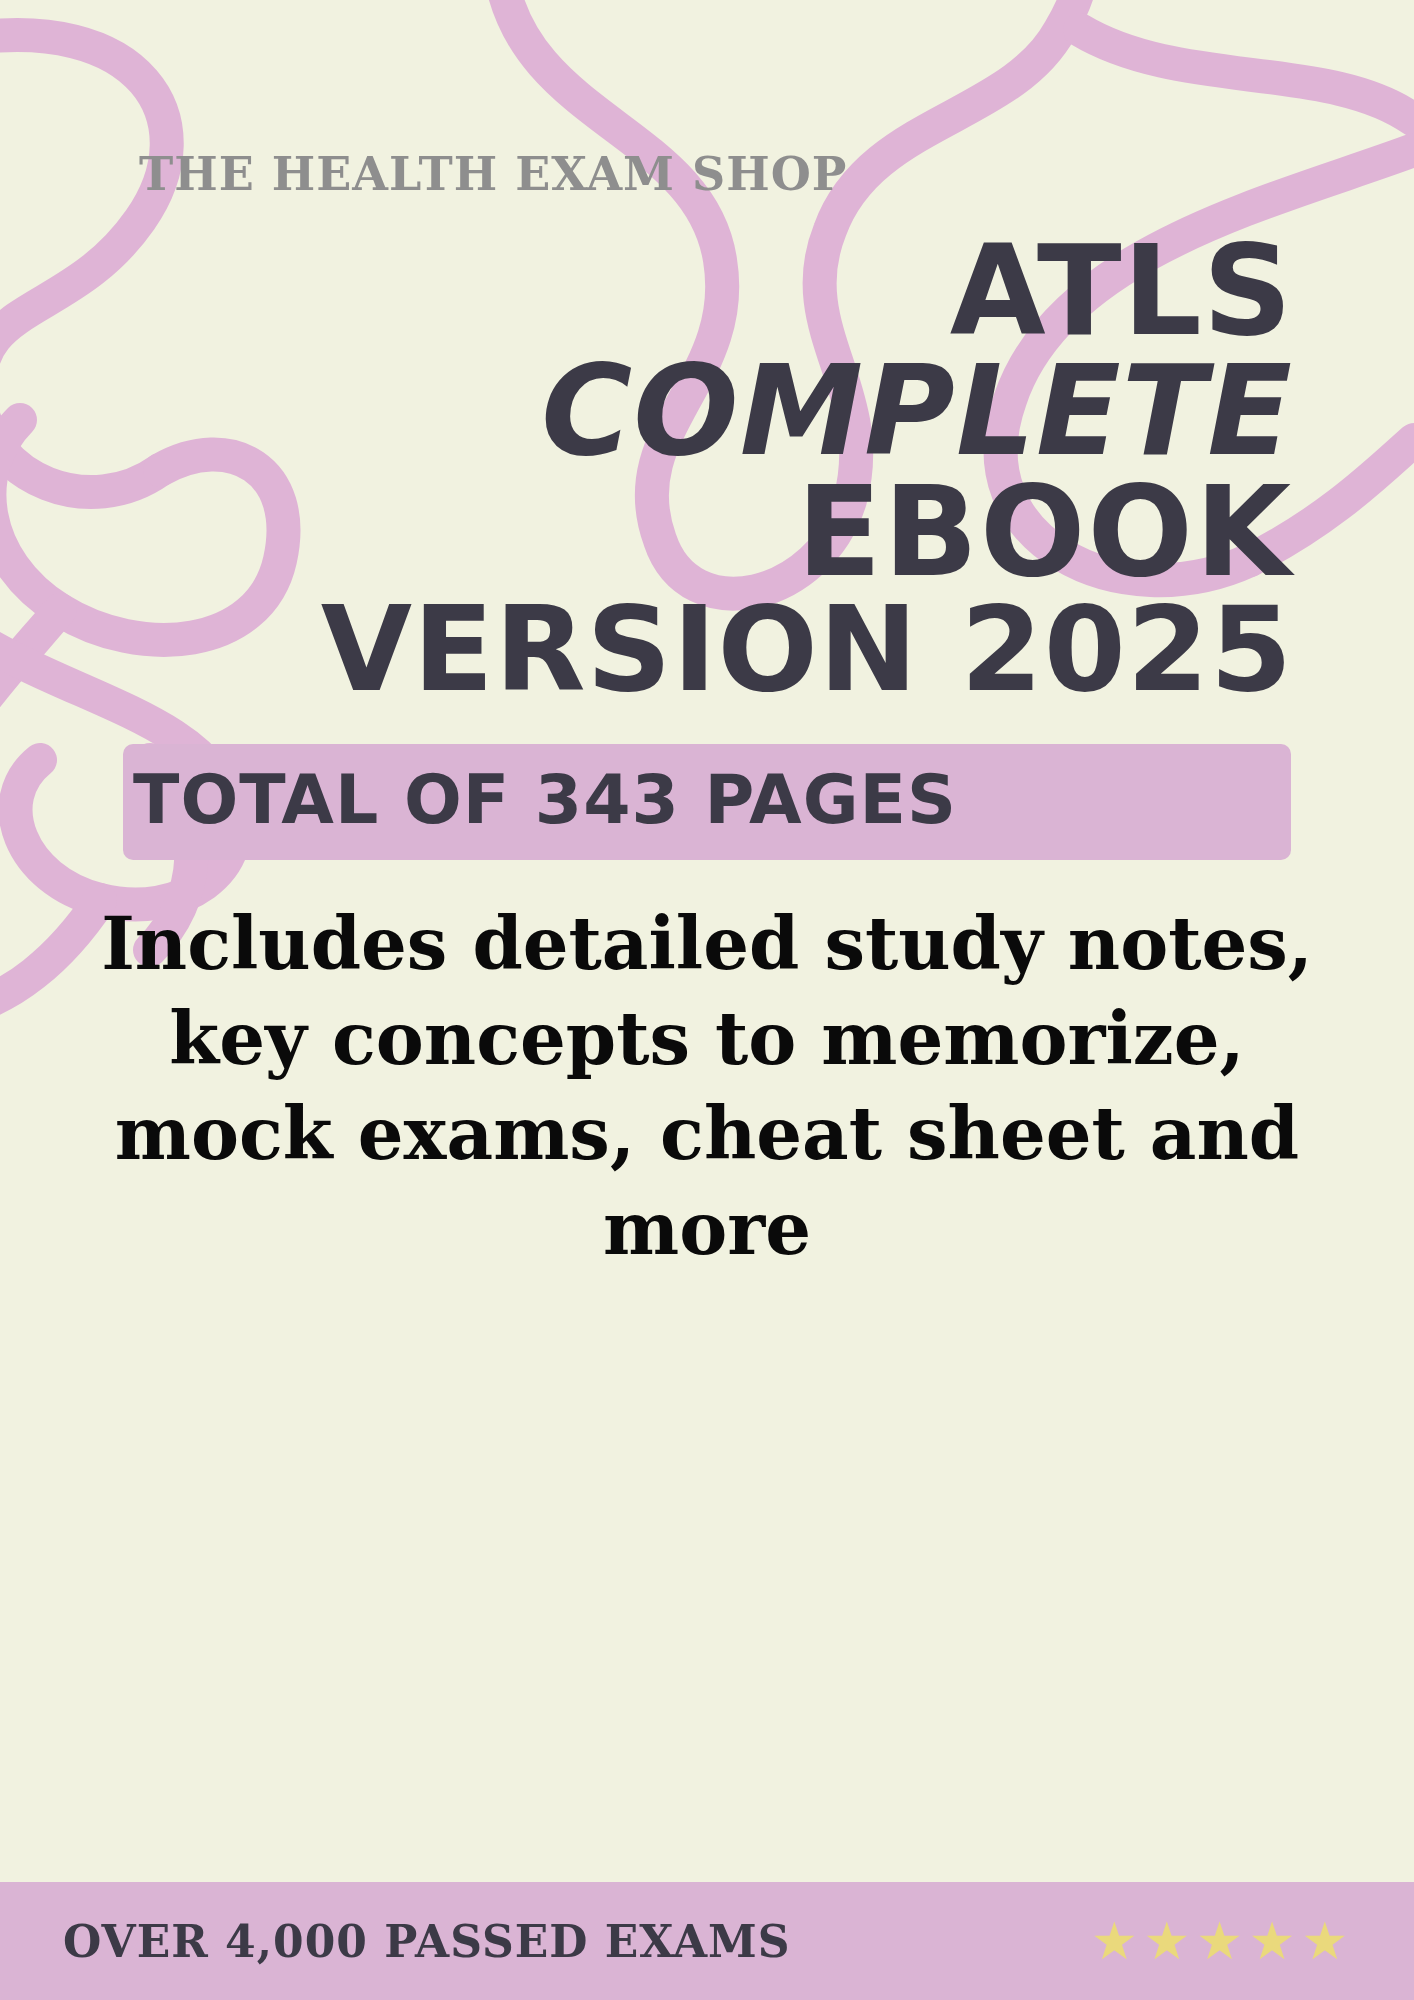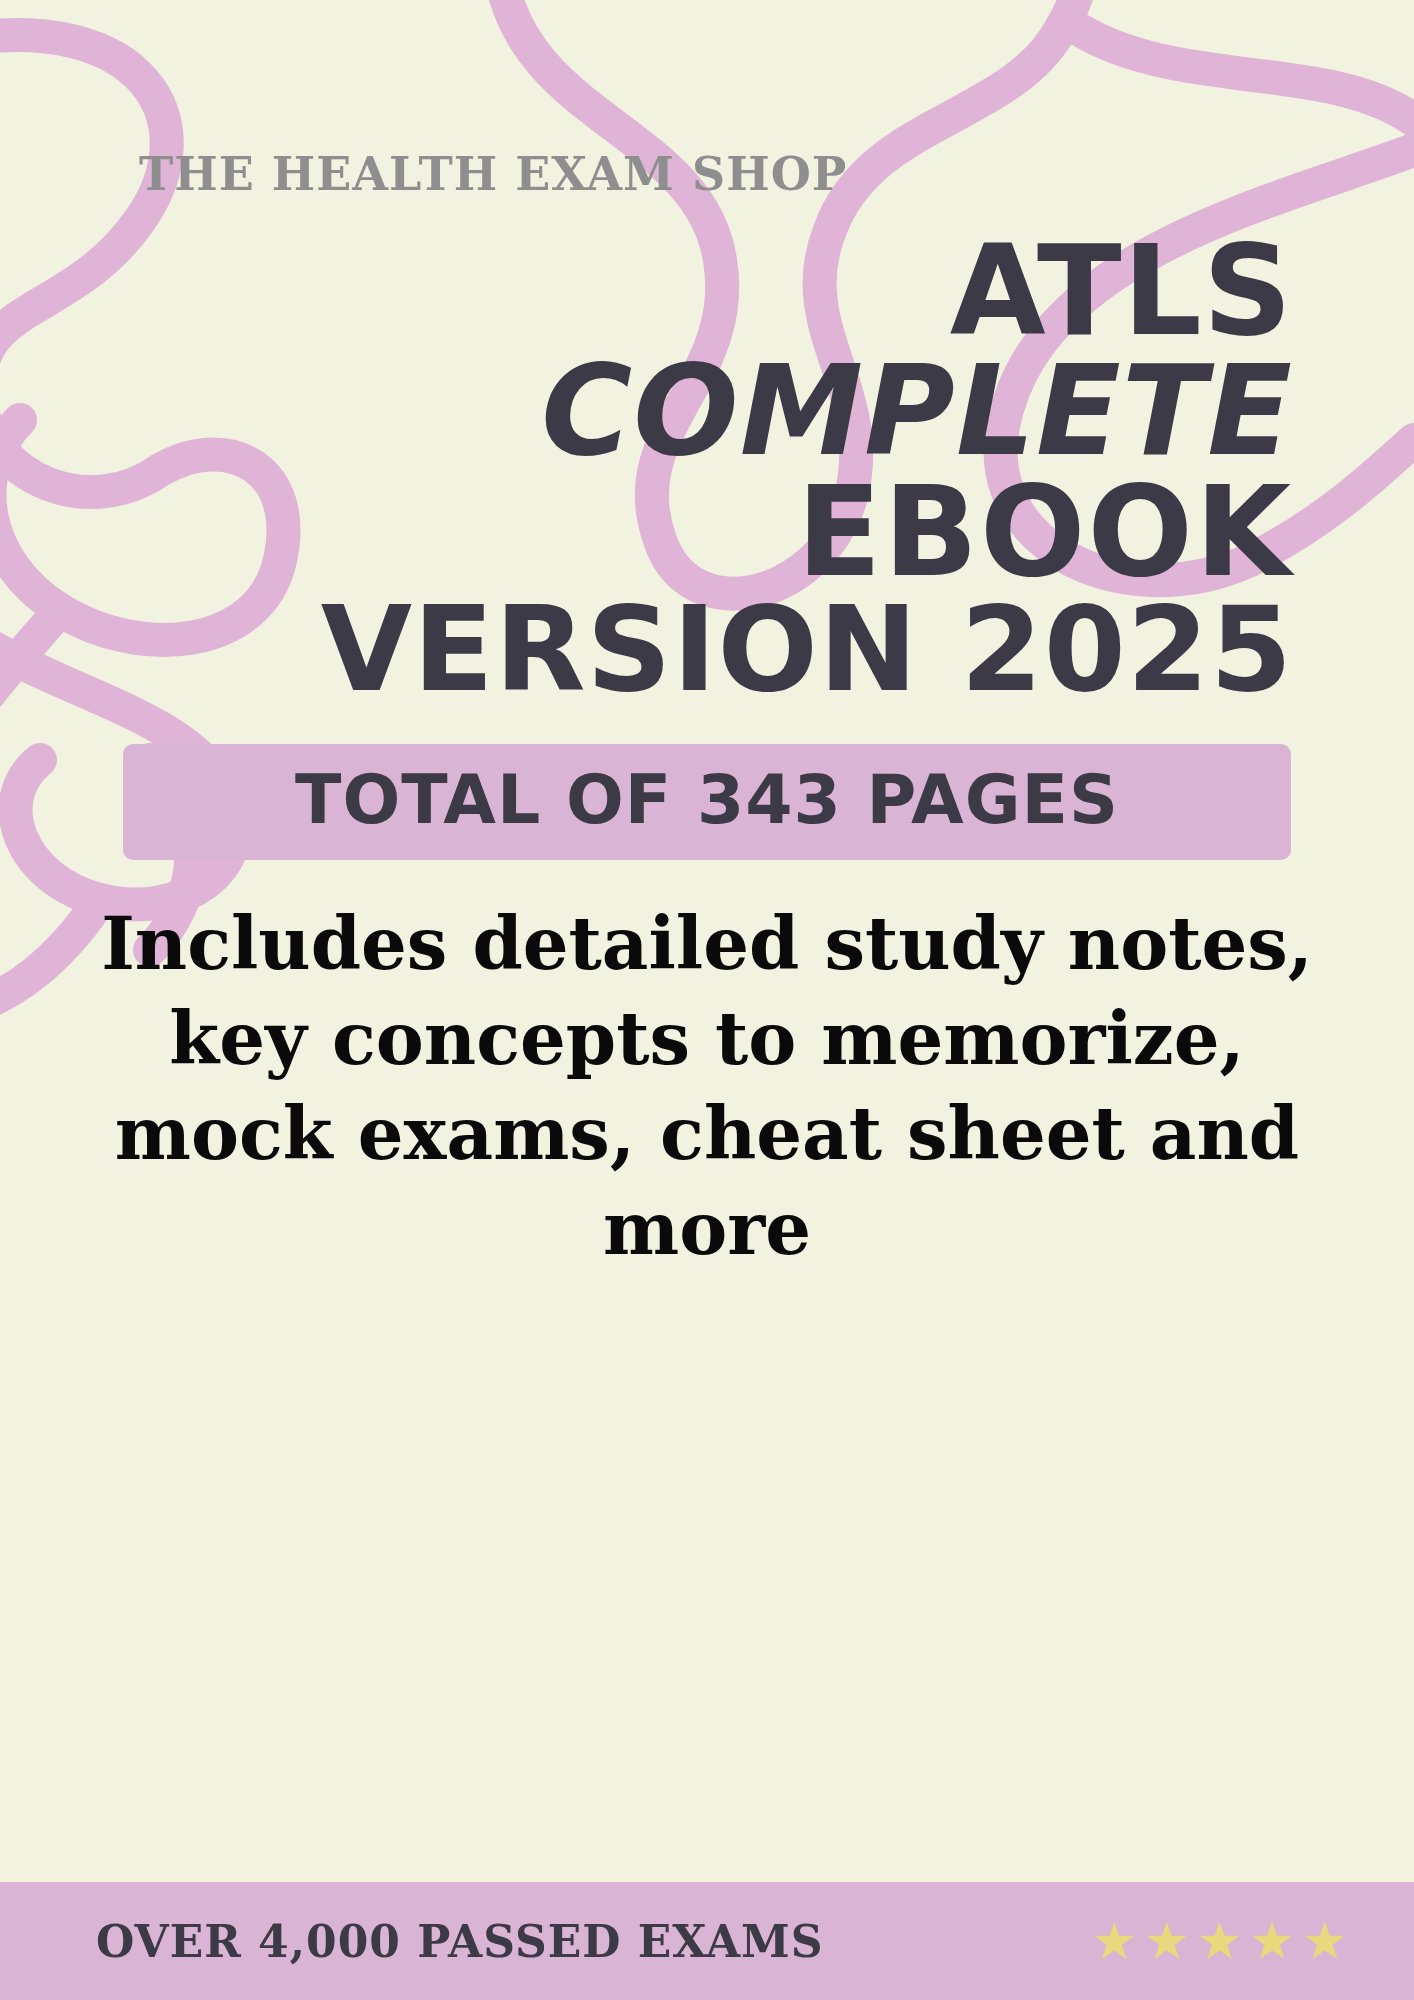--- a/index.html
+++ b/index.html
@@ -62,21 +62,20 @@
   .t2 { font-size: 124px; font-style: italic; }
   .t3 { font-size: 110px; }
   .t4 { font-size: 124px; letter-spacing: 2px; }
   .t5 { font-size: 118px; letter-spacing: 1px; }
 
   .pages-banner {
     margin: 38px 112px 0 112px;
     background: #dab4d4;
     border-radius: 10px;
     padding: 22px 10px 26px 10px;
-    text-align: center;
   }
   .pages-banner span {
     font-family: "DejaVu Sans", sans-serif;
     font-weight: bold;
     font-size: 68px;
     color: #3c3a47;
     text-transform: uppercase;
     letter-spacing: 1px;
     line-height: 1;
   }
@@ -92,21 +91,21 @@
   .footer {
     position: absolute;
     left: 0;
     right: 0;
     bottom: 0;
     height: 118px;
     background: #dab4d4;
     display: flex;
     align-items: center;
     justify-content: space-between;
-    padding: 0 60px 0 96px;
+    padding: 0 60px 0 63px;
   }
   .footer-text {
     font-family: "DejaVu Serif", serif;
     font-weight: bold;
     font-size: 44px;
     letter-spacing: 1px;
     color: #3c3a47;
     text-transform: uppercase;
   }
   .stars {

